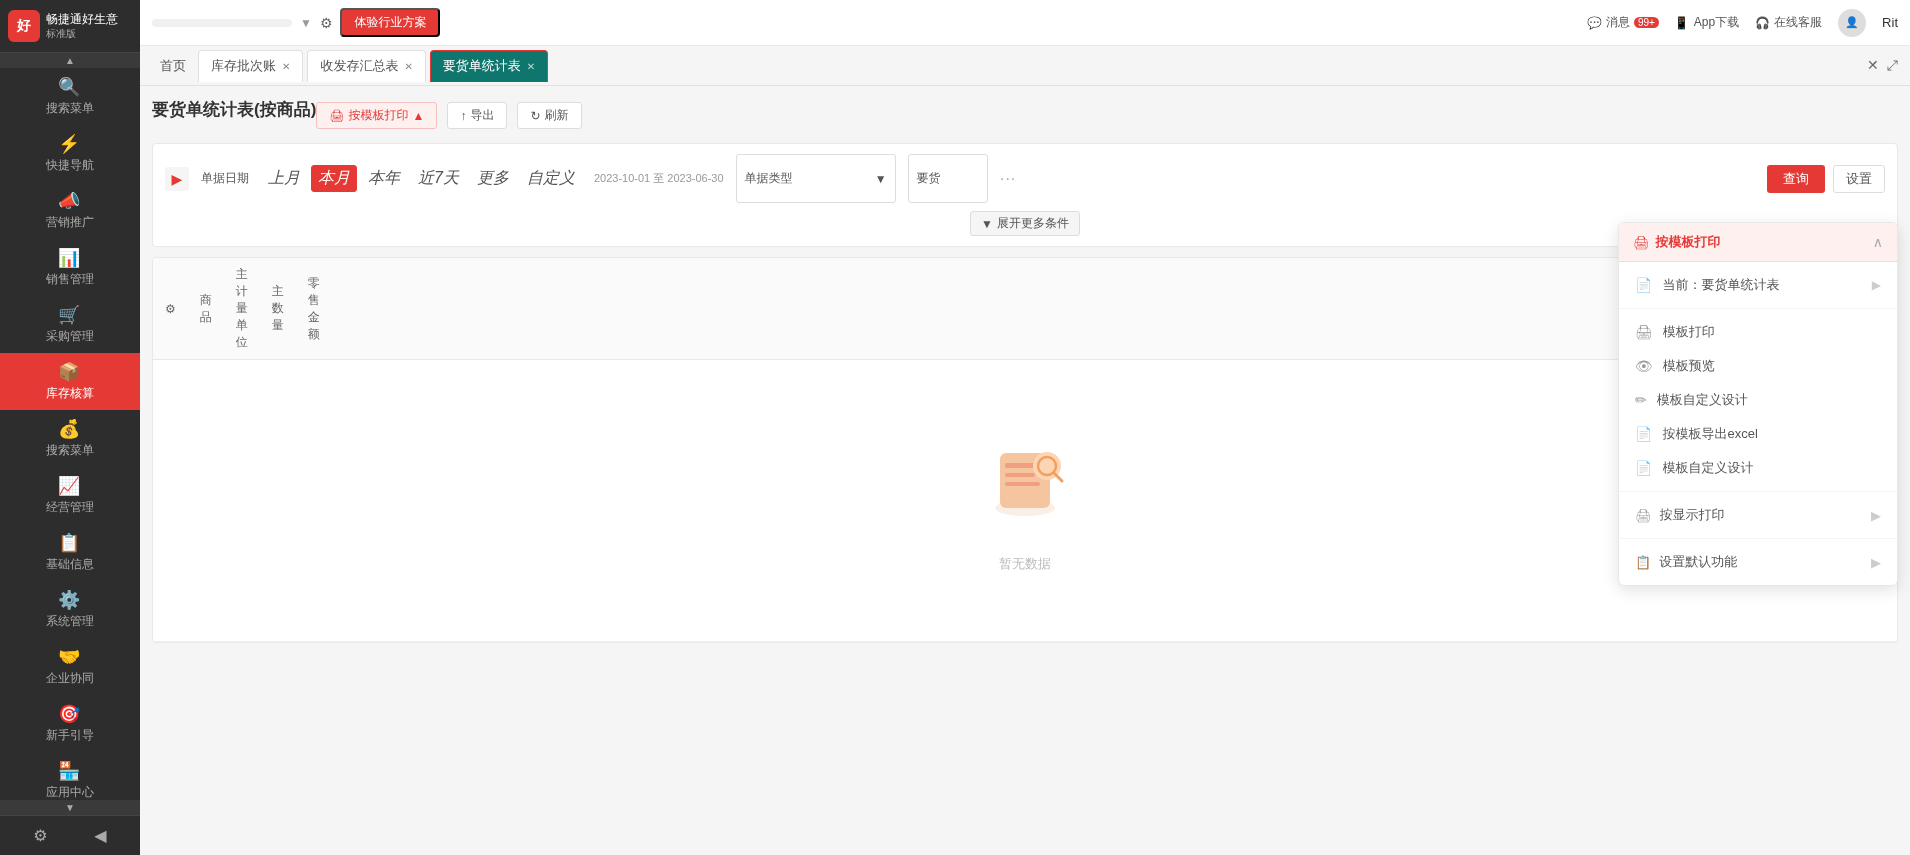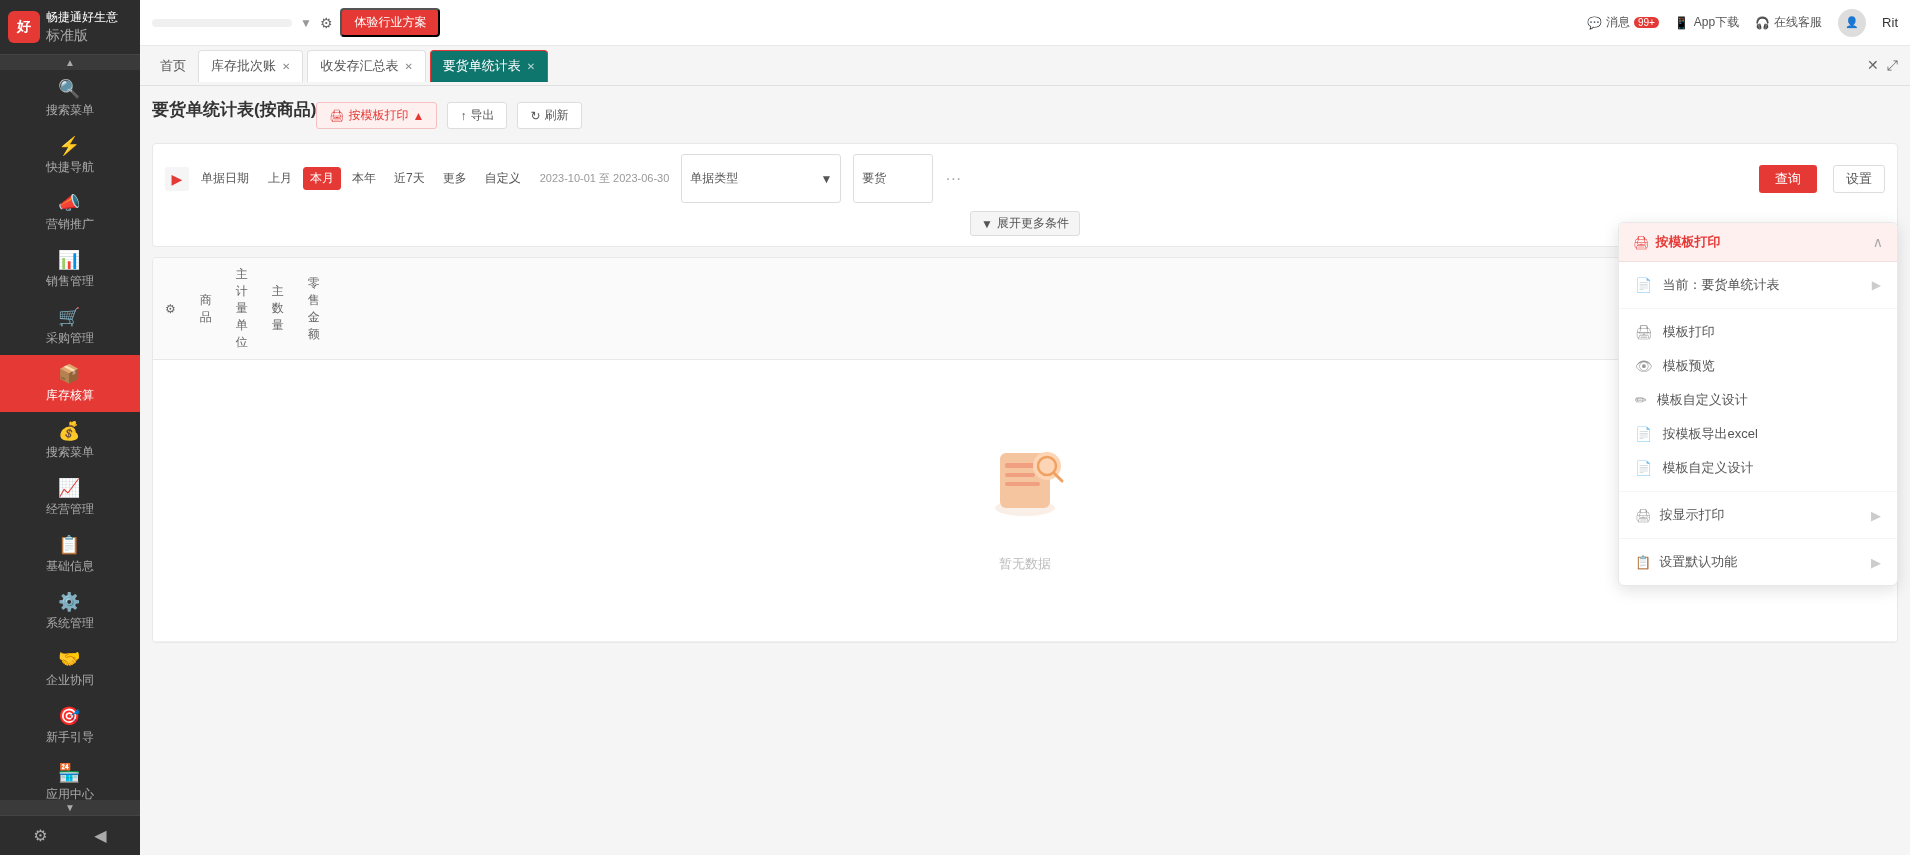--- a/index.html
+++ b/index.html
@@ -24,21 +24,21 @@
     .sidebar-logo-icon {
       width: 32px;
       height: 32px;
       background: #e53935;
       border-radius: 6px;
       display: flex; align-items: center; justify-content: center;
       color: white; font-weight: bold; font-size: 14px;
       margin-right: 6px;
     }
     .sidebar-logo-text { font-size: 12px; color: #fff; line-height: 1.3; }
-    .sidebar-logo-text .sub { color: #aaa; font-size: 14px; }
+    .sidebar-logo-text .sub { color: #aaa; font-size: 10px; }
     .sidebar-nav { flex: 1; overflow-y: auto; }
     .sidebar-nav::-webkit-scrollbar { width: 0; }
     .nav-item {
       display: flex; flex-direction: column; align-items: center;
       padding: 8px 4px;
       cursor: pointer;
       color: #aaa;
       font-size: 12px;
       transition: background 0.2s;
     }
@@ -170,34 +170,34 @@
     .filter-expand-btn {
       display: flex; align-items: center;
       background: #f5f5f5; border: 1px solid #ddd;
       border-radius: 3px; padding: 3px 10px;
       font-size: 12px; color: #555; cursor: pointer;
       margin: 0 auto;
     }
     .filter-label { font-size: 12px; color: #555; white-space: nowrap; }
     .date-quick-btns { display: flex; gap: 4px; align-items: center; }
     .date-btn {
-      padding: 2px 6px; font-size: 12px; cursor: pointer;
-      border: 1px solid transparent; border-radius: 3px; color: #555;
+      padding: 2px 6px; font-size: 16px; cursor: pointer;
+      border: 1px solid transparent; border-radius: 3px; color: #555; font-style: italic;
     }
     .date-btn.active {
       background: #e53935; color: white; border-color: #e53935;
     }
     .date-range { font-size: 11px; color: #999; }
     .filter-select {
       display: flex; align-items: center; gap: 20px;
       border: 1px solid #ddd; border-radius: 3px;
       padding: 15px 8px; font-size: 12px; color: #555;
       background: #fff; cursor: pointer; min-width: 160px;
     }
-    .filter-actions { margin-left: auto; display: flex; gap: 16px; }
+    .filter-actions { margin-left: auto; display: flex; gap: 8px; }
     .btn-query {
       background: #e53935; color: white;
       border: none; border-radius: 3px; padding: 5px 16px;
       font-size: 13px; cursor: pointer;
     }
     .btn-settings {
       background: #fff; color: #555;
       border: 1px solid #ddd; border-radius: 3px; padding: 4px 12px;
       font-size: 13px; cursor: pointer;
     }

